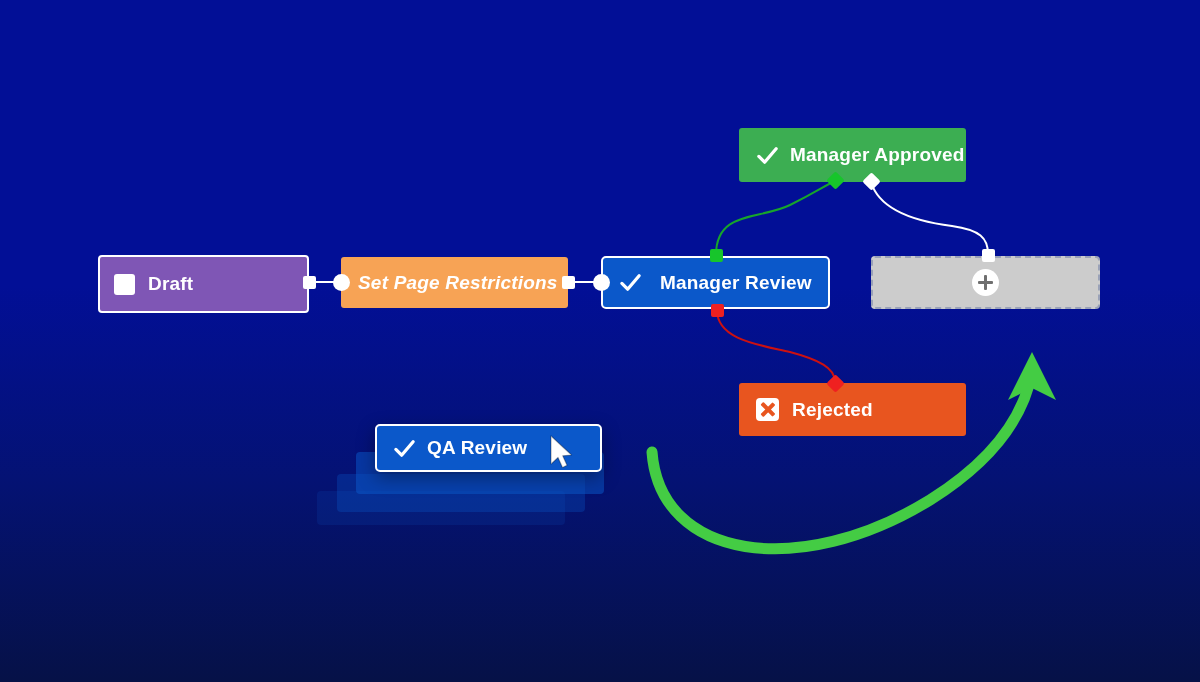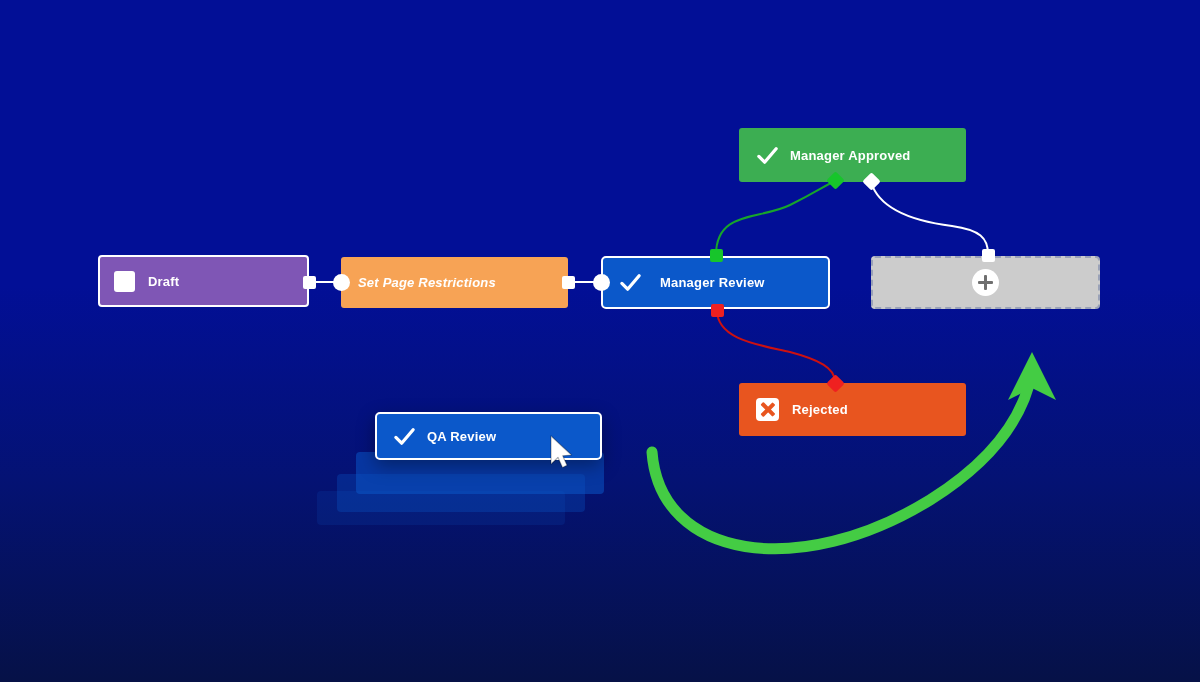--- a/index.html
+++ b/index.html
@@ -31,29 +31,29 @@
   
   .node {
     position: absolute;
     display: flex;
     align-items: center;
     box-sizing: border-box;
     z-index: 10;
   }
   .node-label {
     color: #ffffff;
-    font-size: 13px;
+    font-size: 19px;
     font-weight: bold;
     letter-spacing: .2px;
     white-space: nowrap;
   }
 
   
   #node-draft {
-    left: 98px; top: 255px; width: 211px; height: 52px;
+    left: 98px; top: 255px; width: 211px; height: 58px;
     background: #7f56b5;
     border: 2px solid #ffffff;
     border-radius: 4px;
     padding-left: 14px;
     gap: 13px;
   }
   .icon-square {
     width: 21px; height: 21px;
     background: #ffffff;
     border-radius: 3px;
@@ -173,21 +173,21 @@
     position: absolute;
     border-radius: 4px;
     background: #0b58ca;
   }
   #ghost3 { left: 317px; top: 491px; width: 248px; height: 34px; opacity: .16; }
   #ghost2 { left: 337px; top: 474px; width: 248px; height: 38px; opacity: .30; }
   #ghost1 { left: 356px; top: 452px; width: 248px; height: 42px; opacity: .52; }
 
   #node-qa-review {
     position: absolute;
-    left: 375px; top: 412px; width: 227px; height: 48px;
+    left: 375px; top: 424px; width: 227px; height: 48px;
     background: #0b58ca;
     border: 2px solid #ffffff;
     border-radius: 5px;
     display: flex;
     align-items: center;
     padding-left: 16px;
     gap: 11px;
     box-sizing: border-box;
     box-shadow: 0 6px 18px rgba(0,0,0,.35);
   }

